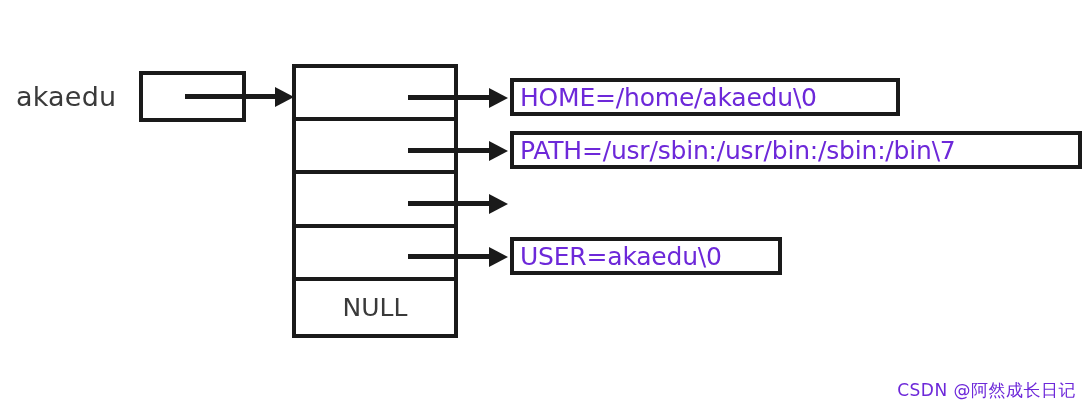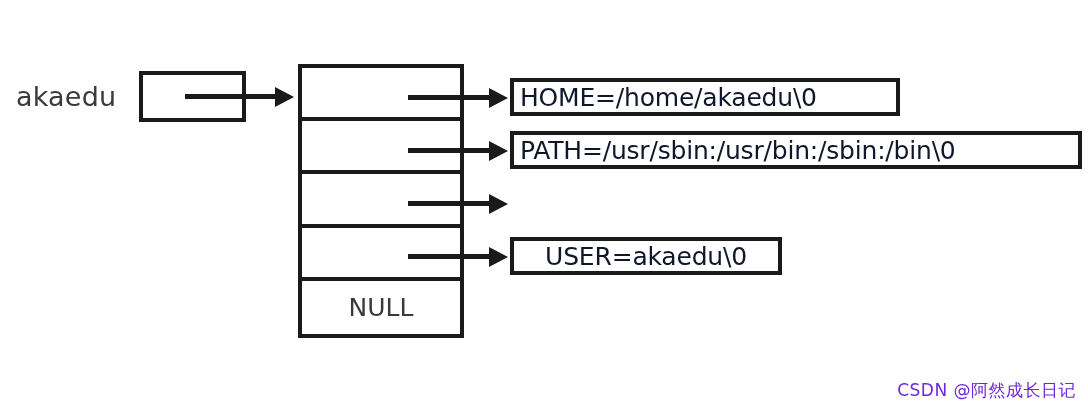--- a/index.html
+++ b/index.html
@@ -39,21 +39,21 @@
     top: 71px;
     width: 107px;
     height: 51px;
     border: 4px solid #1a1a1a;
     box-sizing: border-box;
     background: #ffffff;
   }
 
   
   .array-box {
-    left: 298px;
+    left: 292px;
     top: 64px;
     width: 166px;
     height: 274px;
     border: 4px solid #1a1a1a;
     box-sizing: border-box;
     background: #ffffff;
   }
   .array-cell {
     position: relative;
     width: 100%;
@@ -98,21 +98,21 @@
     box-sizing: border-box;
     background: #ffffff;
     height: 38px;
     display: flex;
     align-items: center;
     padding-left: 6px;
     padding-right: 6px;
   }
   .str-box span {
     font-size: 25px;
-    color: #0f172a;
+    color: #6d28d9;
     line-height: 1;
     white-space: nowrap;
     letter-spacing: -0.2px;
   }
 
   
   .watermark {
     right: 12px;
     bottom: 16px;
     font-size: 17px;
@@ -158,23 +158,23 @@
 
   <div class="abs line-h" style="left:408px; top:254px; width:54px;"></div>
   <div class="abs line-h" style="left:462px; top:254px; width:28px;"></div>
   <div class="abs arrow-head" style="left:489px; top:247px;"></div>
 
   <div class="abs str-box" style="left:510px; top:78px; width:390px;">
     <span>HOME=/home/akaedu\0</span>
   </div>
 
   <div class="abs str-box" style="left:510px; top:131px; width:572px;">
-    <span>PATH=/usr/sbin:/usr/bin:/sbin:/bin\0</span>
+    <span>PATH=/usr/sbin:/usr/bin:/sbin:/bin\7</span>
   </div>
 
 
-  <div class="abs str-box" style="left:510px; top:237px; width:272px;justify-content:center;">
+  <div class="abs str-box" style="left:510px; top:237px; width:272px;">
     <span>USER=akaedu\0</span>
   </div>
 
   <div class="abs watermark">CSDN @阿然成长日记</div>
 
 </div>
 
 </body></html>

